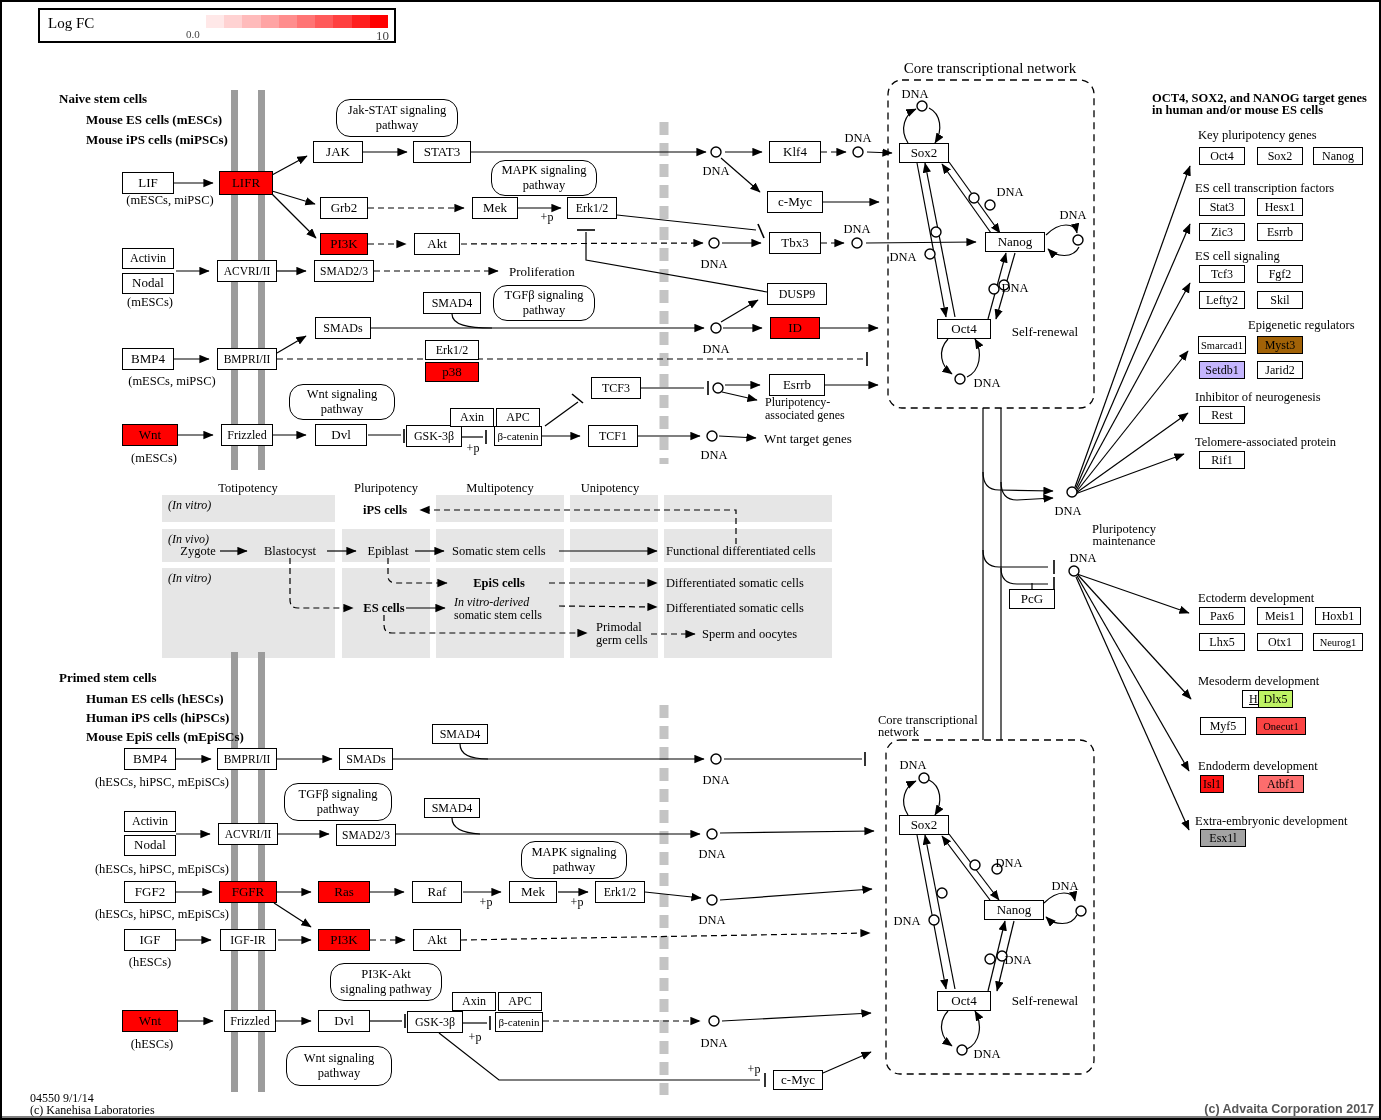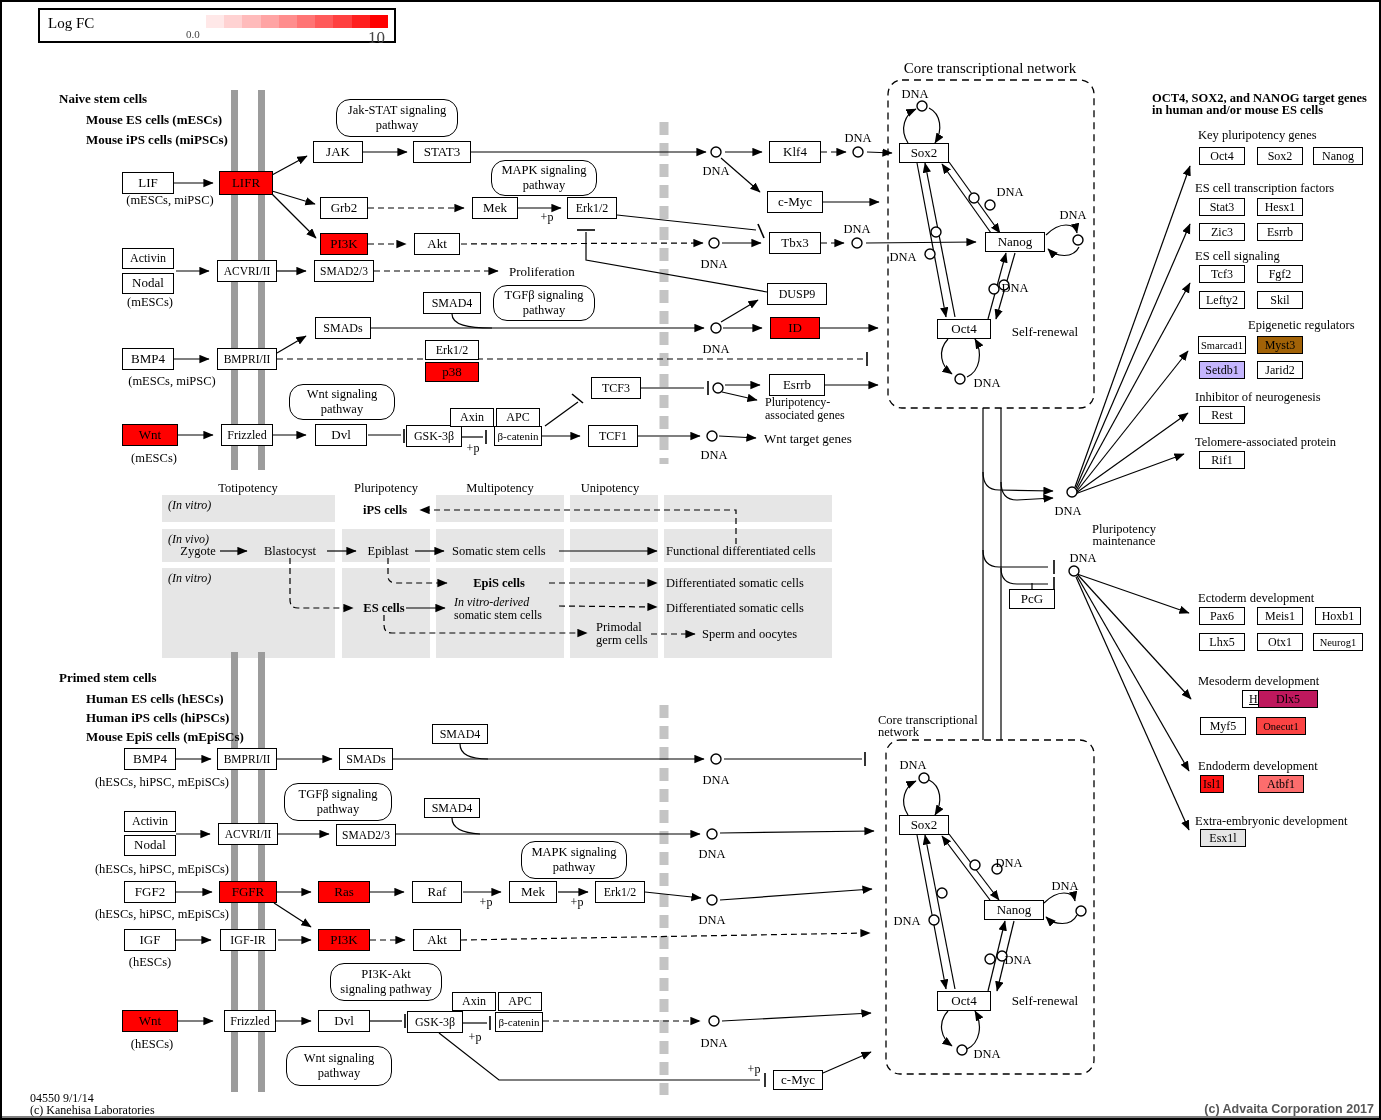--- a/index.html
+++ b/index.html
@@ -7,21 +7,21 @@
   #wires{position:absolute;left:0;top:0;z-index:1;}
   .cell{position:absolute;background:#e6e6e6;z-index:0;}
   .node{position:absolute;border:1.5px solid #000;background:#fff;display:flex;align-items:center;justify-content:center;text-align:center;box-sizing:border-box;z-index:3;white-space:nowrap;}
   .pbox{position:absolute;border:1.5px solid #000;border-radius:14px;background:#fff;display:flex;flex-direction:column;align-items:center;justify-content:center;font-size:12.5px;line-height:15px;z-index:2;text-align:center;box-sizing:border-box;}
   .lbl{position:absolute;white-space:nowrap;z-index:3;transform:translateY(-50%);}
   .lbl.c{transform:translate(-50%,-50%);}
   .legend{position:absolute;left:36px;top:6px;width:354px;height:31px;border:2px solid #000;z-index:4;background:#fff;}
   .lg-title{position:absolute;left:8px;top:5px;font-size:15px;}
   .lg-bar{position:absolute;left:166px;top:5px;width:182px;height:13px;}
   .lg-min{position:absolute;left:146px;top:18px;font-size:11px;color:#444;}
-  .lg-max{position:absolute;left:328px;top:18px;font-size:17px;color:#444;}
+  .lg-max{position:absolute;left:336px;top:18px;font-size:13px;color:#444;}
   .titlebox{position:absolute;left:38px;top:48px;width:533px;height:28px;border:2px solid #000;z-index:4;background:#fff;display:flex;align-items:center;justify-content:center;font-size:13.5px;letter-spacing:2.4px;}
   .footL1{position:absolute;left:28px;top:1089px;font-size:12px;z-index:4;}
   .footL2{position:absolute;left:28px;top:1101px;font-size:12px;z-index:4;}
   .footR{position:absolute;right:5px;top:1100px;font-size:12.5px;font-weight:bold;color:#575757;font-family:"Liberation Sans",sans-serif;z-index:4;}
 </style>
 </head>
 <body>
 
 <div id="wrap">
   <svg id="wires" width="1381" height="1120">
@@ -291,26 +291,26 @@
     <div class="node" style="left: 1255px; top: 359px; width: 46px; height: 18px; font-size: 12px; background: rgb(255, 255, 255);">Jarid2</div>
     <div class="node" style="left: 1197px; top: 404px; width: 46px; height: 18px; font-size: 12px; background: rgb(255, 255, 255);">Rest</div>
     <div class="node" style="left: 1197px; top: 449px; width: 46px; height: 18px; font-size: 12px; background: rgb(255, 255, 255);">Rif1</div>
     <div class="node" style="left: 1197px; top: 605px; width: 46px; height: 18px; font-size: 12px; background: rgb(255, 255, 255);">Pax6</div>
     <div class="node" style="left: 1255px; top: 605px; width: 46px; height: 18px; font-size: 12px; background: rgb(255, 255, 255);">Meis1</div>
     <div class="node" style="left: 1313px; top: 605px; width: 46px; height: 18px; font-size: 12px; background: rgb(255, 255, 255);">Hoxb1</div>
     <div class="node" style="left: 1197px; top: 631px; width: 46px; height: 18px; font-size: 12px; background: rgb(255, 255, 255);">Lhx5</div>
     <div class="node" style="left: 1255px; top: 631px; width: 46px; height: 18px; font-size: 12px; background: rgb(255, 255, 255);">Otx1</div>
     <div class="node" style="left: 1311px; top: 631px; width: 50px; height: 18px; font-size: 10.5px; background: rgb(255, 255, 255);">Neurog1</div>
     <div class="node" style="left: 1240px; top: 688px; width: 46px; height: 18px; font-size: 12px; background: rgb(255, 255, 255); text-decoration: underline;">Hand1</div>
-    <div class="node" style="left: 1256px; top: 688px; width: 60px; height: 18px; font-size: 12px; background: #be185d;">Dlx5</div>
+    <div class="node" style="left: 1256px; top: 688px; width: 35px; height: 18px; font-size: 12px; background: #bef264;">Dlx5</div>
     <div class="node" style="left: 1198px; top: 715px; width: 46px; height: 18px; font-size: 12px; background: rgb(255, 255, 255);">Myf5</div>
     <div class="node" style="left: 1254px; top: 715px; width: 50px; height: 18px; font-size: 10.5px; background: rgb(251, 67, 67);">Onecut1</div>
     <div class="node" style="left: 1198px; top: 773px; width: 24px; height: 18px; font-size: 12px; background: rgb(254, 17, 17);">Isl1</div>
     <div class="node" style="left: 1256px; top: 773px; width: 46px; height: 18px; font-size: 12px; background: rgb(253, 109, 109);">Atbf1</div>
-    <div class="node" style="left: 1198px; top: 827px; width: 46px; height: 18px; font-size: 12px; background: #e5e5e5;">Esx1l</div>
+    <div class="node" style="left: 1198px; top: 827px; width: 46px; height: 18px; font-size: 12px; background: #a3a3a3;">Esx1l</div>
     <div class="node" style="left: 122px; top: 746px; width: 52px; height: 22px; font-size: 13px; background: rgb(255, 255, 255);">BMP4</div>
     <div class="node" style="left: 215px; top: 746px; width: 60px; height: 22px; font-size: 11.5px; background: rgb(255, 255, 255);">BMPRI/II</div>
     <div class="node" style="left: 337px; top: 746px; width: 54px; height: 22px; font-size: 12px; background: rgb(255, 255, 255);">SMADs</div>
     <div class="node" style="left: 430px; top: 722px; width: 56px; height: 20px; font-size: 12px; background: rgb(255, 255, 255);">SMAD4</div>
     <div class="node" style="left: 122px; top: 808.5px; width: 52px; height: 21px; font-size: 12px; background: rgb(255, 255, 255);">Activin</div>
     <div class="node" style="left: 122px; top: 832.5px; width: 52px; height: 21px; font-size: 13px; background: rgb(255, 255, 255);">Nodal</div>
     <div class="node" style="left: 216px; top: 821px; width: 60px; height: 22px; font-size: 11.5px; background: rgb(255, 255, 255);">ACVRI/II</div>
     <div class="node" style="left: 334px; top: 822px; width: 60px; height: 22px; font-size: 11.5px; background: rgb(255, 255, 255);">SMAD2/3</div>
     <div class="node" style="left: 422px; top: 796px; width: 56px; height: 20px; font-size: 12px; background: rgb(255, 255, 255);">SMAD4</div>
     <div class="node" style="left: 122px; top: 879px; width: 52px; height: 22px; font-size: 13px; background: rgb(255, 255, 255);">FGF2</div>

